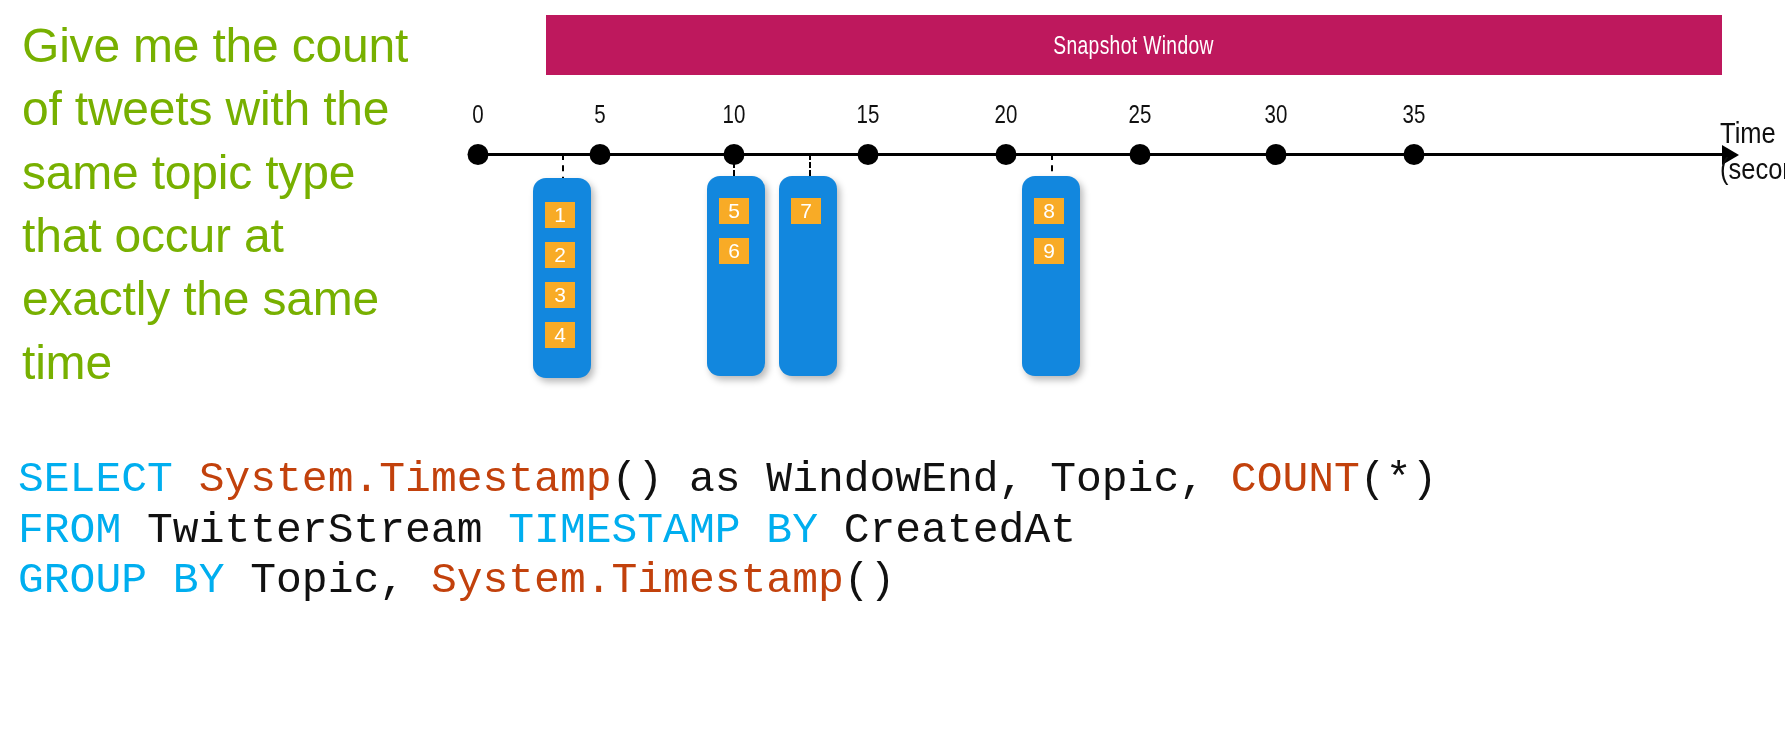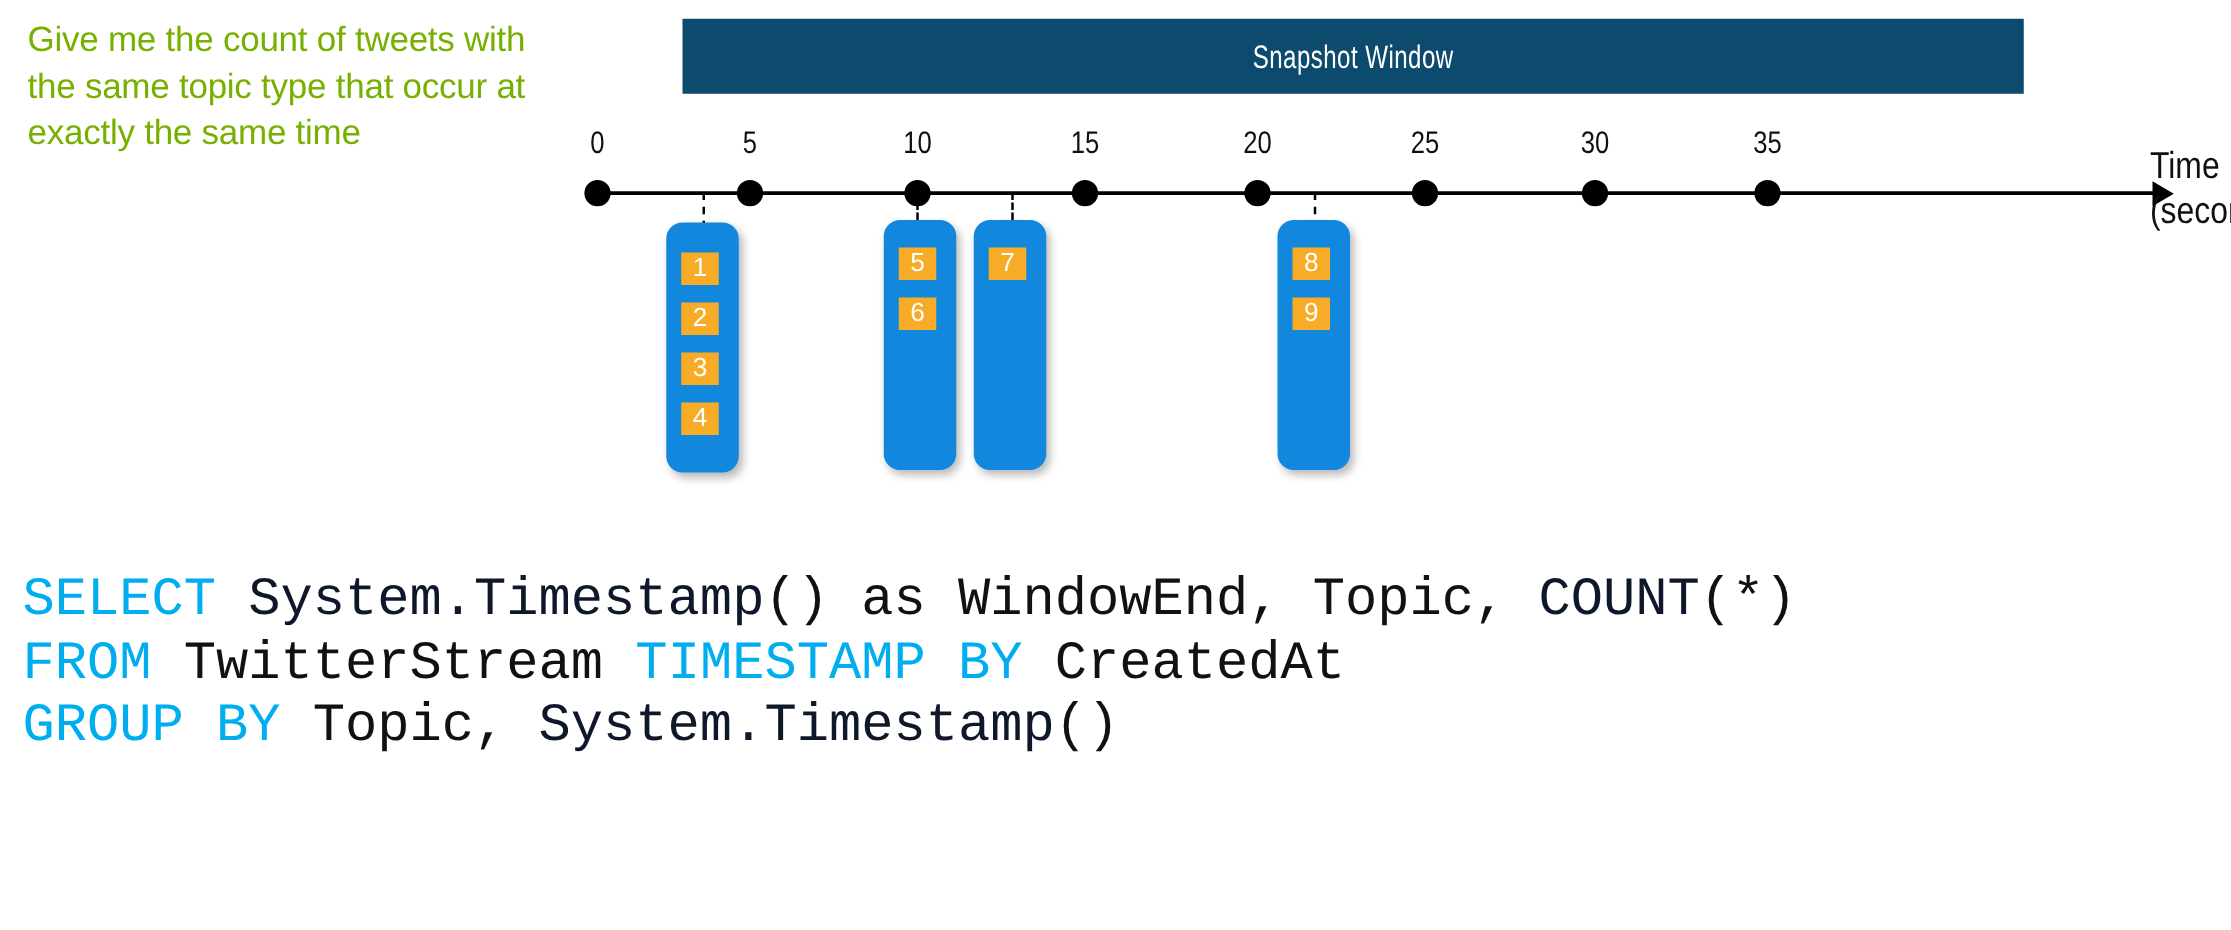--- a/index.html
+++ b/index.html
@@ -9,33 +9,33 @@
     font-family:"Liberation Sans", sans-serif;
     overflow:hidden;
     position:relative;
   }
 
   
   #prompt-text{
     position:absolute;
     left:22px; top:14px;
     width:420px;
-    font-size:28px;
+    font-size:48px;
     line-height:1.32;
     color:#77B000;
     font-family:"Liberation Sans", sans-serif;
     letter-spacing:-0.2px;
   }
 
   
   #snapshot-bar{
     position:absolute;
     left:546px; top:15px;
-    width:1073px; height:60px;
-    background:#0c4a6e;
+    width:1176px; height:60px;
+    background:#be185d;
     display:flex;align-items:center;justify-content:center;
   }
   #snapshot-bar-label{
     color:#ffffff;
     font-size:26px;
     font-family:"Liberation Sans", sans-serif;
     transform:scaleX(0.74);
     letter-spacing:0.5px;
     white-space:nowrap;
   }
@@ -115,21 +115,21 @@
   #sql-block{
     position:absolute;
     left:18px; top:455px;
     font-family:"Liberation Mono", "DejaVu Sans Mono", monospace;
     font-size:43px;
     line-height:1.18;
     white-space:pre;
     color:#111111;
   }
   .kw{color:#00AEEF;}
-  .fn{color:#0f172a;}
+  .fn{color:#c2410c;}
   .pl{color:#111111;}
 </style>
 </head>
 <body>
 
 <div id="prompt-text">Give me the count of tweets with the same topic type that occur at exactly the same time</div>
 
 <div id="snapshot-bar">
   <span id="snapshot-bar-label">Snapshot Window</span>
 </div>

